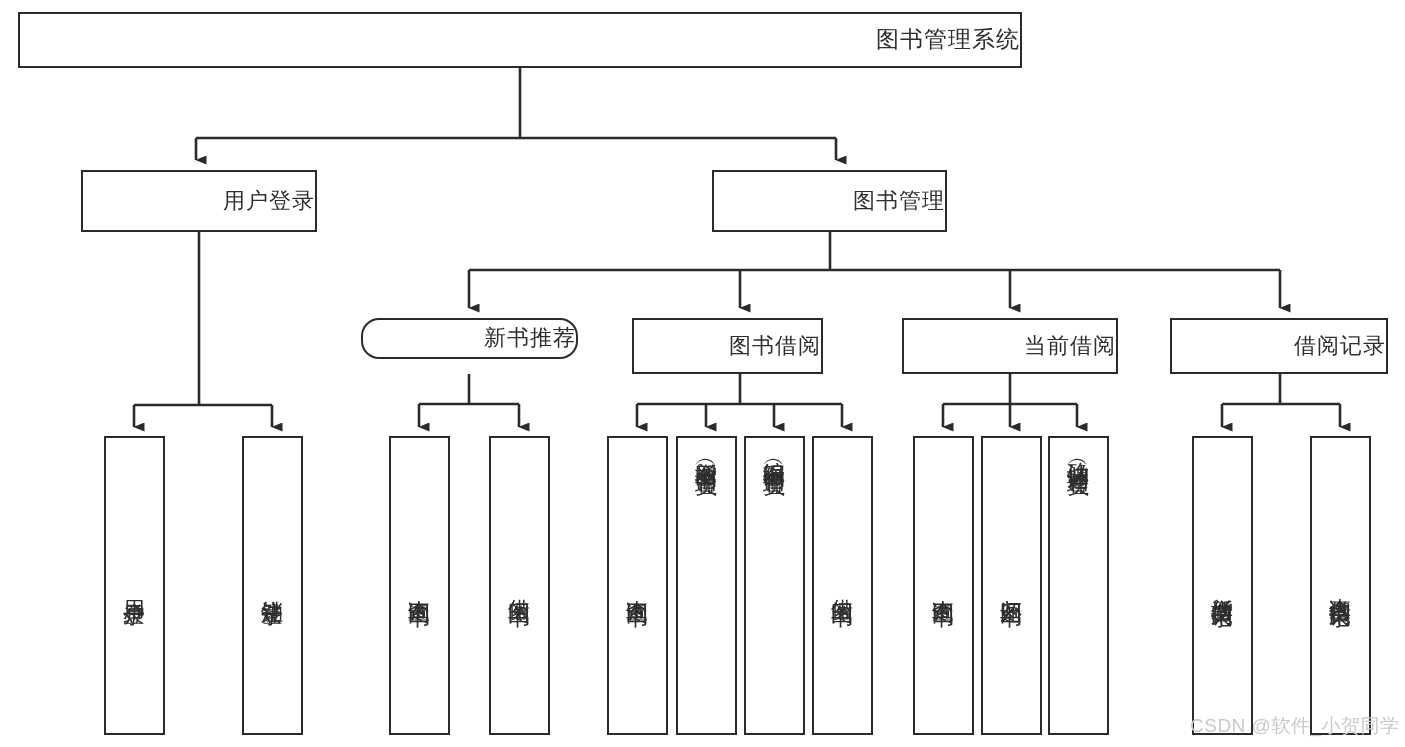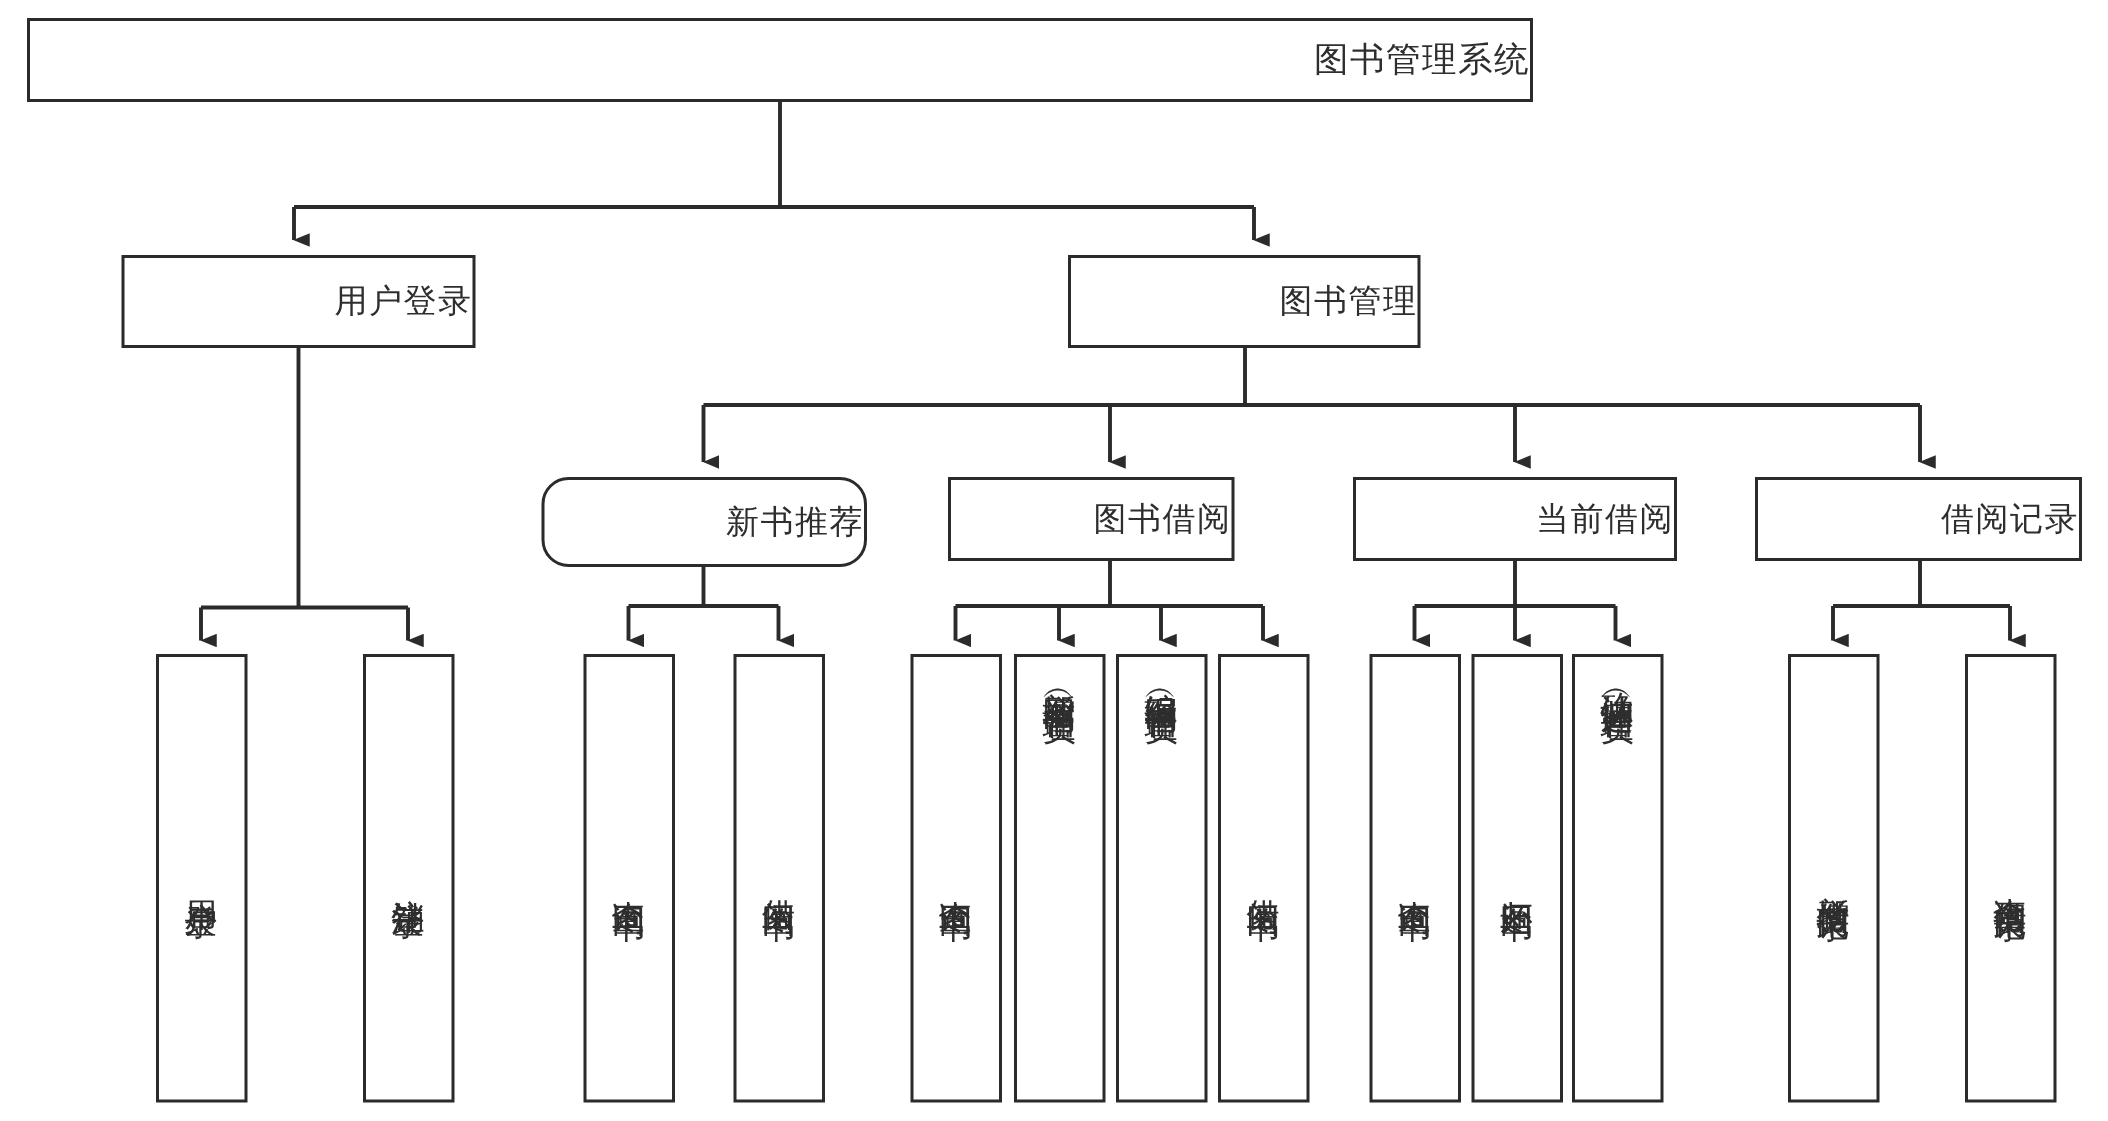--- a/index.html
+++ b/index.html
@@ -147,21 +147,21 @@
     <span>图书管理系统</span>
   </div>
 
   <div class="node node-h" style="left:81px; top:170px; width:236px; height:62px;">
     <span>用户登录</span>
   </div>
   <div class="node node-h" style="left:712px; top:170px; width:235px; height:62px;padding-left:36px;">
     <span>图书管理</span>
   </div>
 
-  <div class="node node-h" style="left:361px; top:318px; width:217px; height:60px;border-radius:18px;">
+  <div class="node node-h" style="left:361px; top:318px; width:217px; height:41px;border-radius:18px;">
     <span>新书推荐</span>
   </div>
   <div class="node node-h" style="left:632px; top:318px; width:191px; height:56px;">
     <span>图书借阅</span>
   </div>
   <div class="node node-h" style="left:902px; top:318px; width:216px; height:56px;">
     <span>当前借阅</span>
   </div>
   <div class="node node-h" style="left:1170px; top:318px; width:218px; height:56px;">
     <span>借阅记录</span>
@@ -230,14 +230,15 @@
     <div class="leaf-inner">
       <span class="leaf-text">新增借阅记录</span>
     </div>
   </div>
   <div class="leaf" style="left:1310px; top:436px; width:61px; height:299px;">
     <div class="leaf-inner">
       <span class="leaf-text">查询借阅记录</span>
     </div>
   </div>
 
+  <div class="watermark">CSDN @软件_小贺同学</div>
 
 </div>
 
 </body></html>

